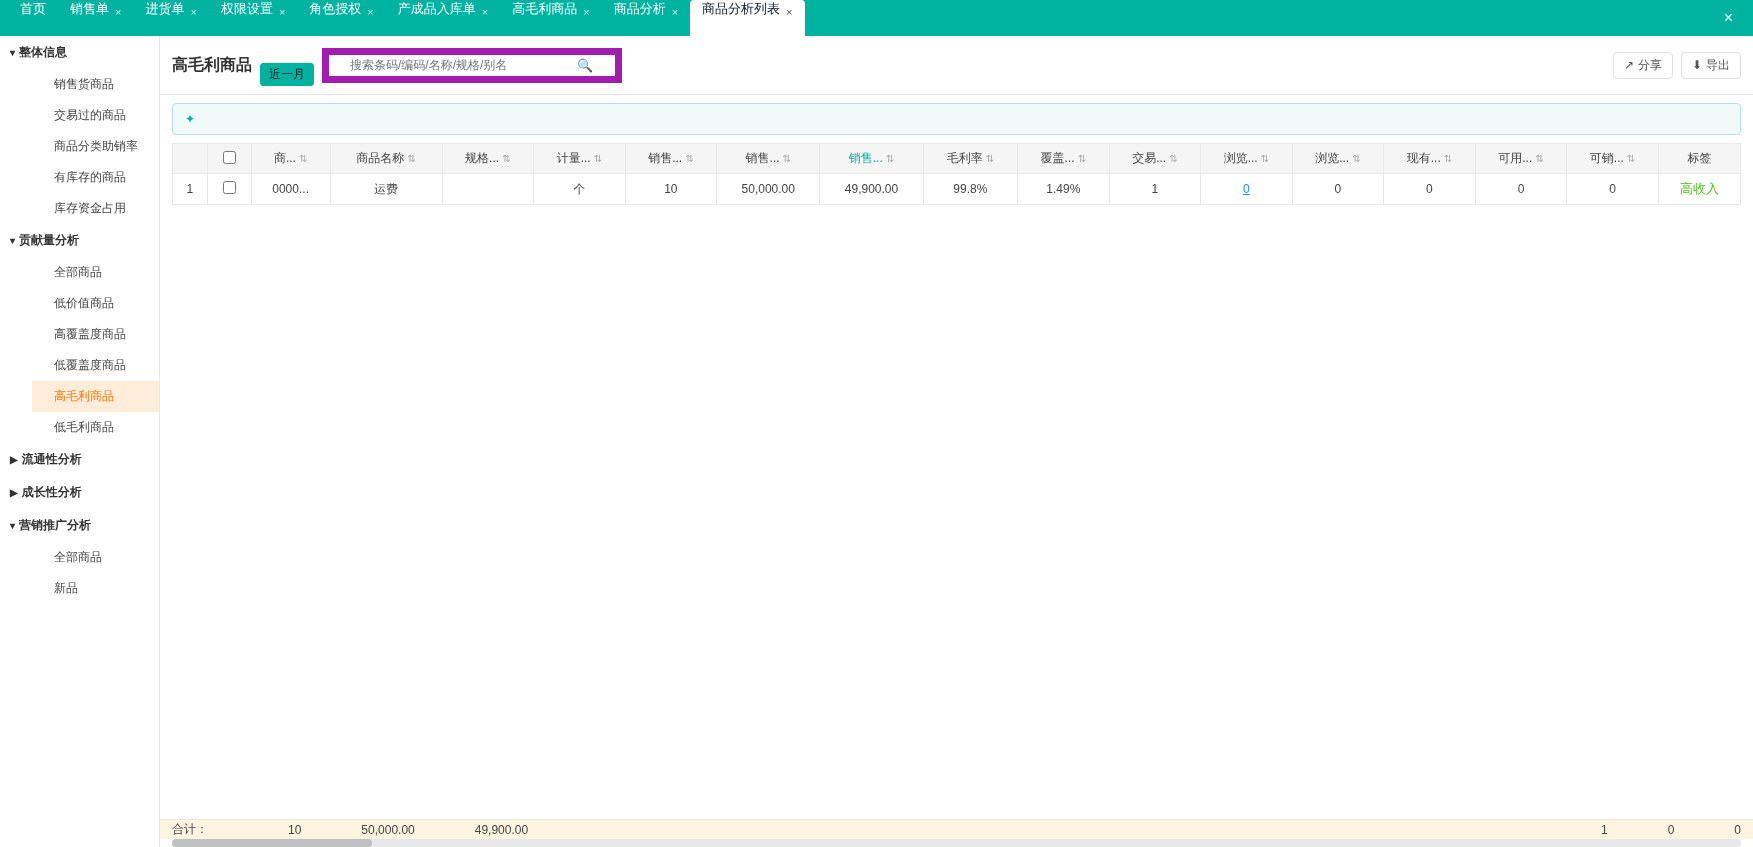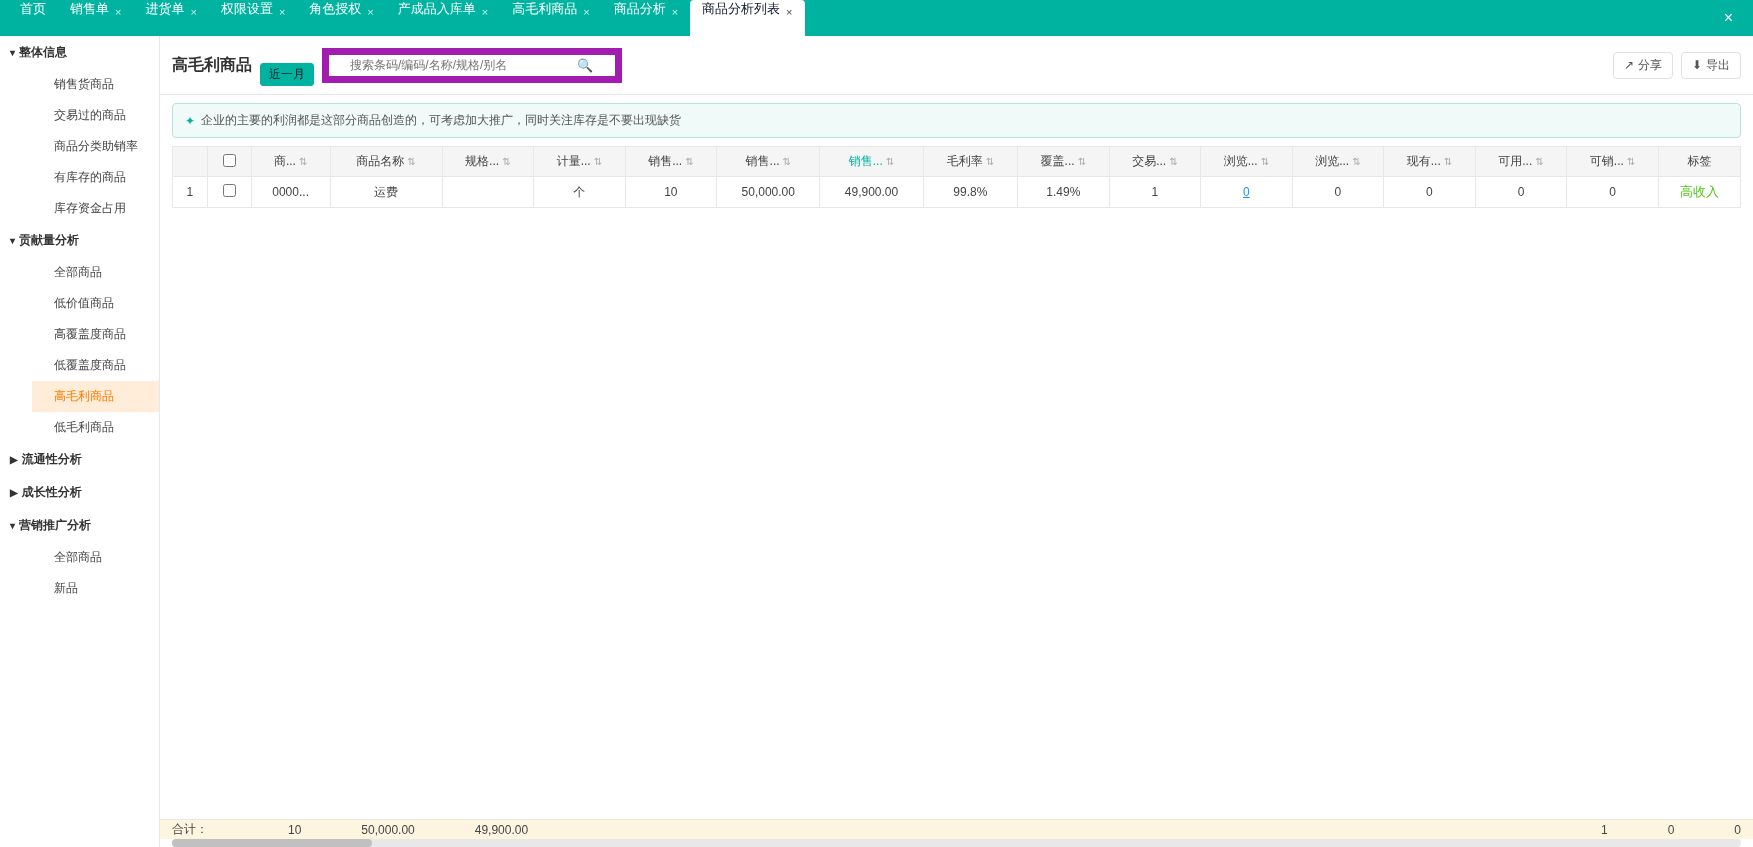--- a/index.html
+++ b/index.html
@@ -364,21 +364,20 @@
         </button>
         <button class="action-btn">
           <span>⬇</span>
           <span>导出</span>
         </button>
       </div>
     </div>
 
     <div class="info-banner">
       <span class="info-icon">✦</span>
-      <span>企业的主要的利润都是这部分商品创造的，可考虑加大推广，同时关注库存是不要出现缺货</span>
     </div>
 
     <div class="table-container">
       <table>
         <thead>
           <tr>
             <th></th>
             <th><input type="checkbox" style=""></th>
             <th>
               <div class="col-header">

